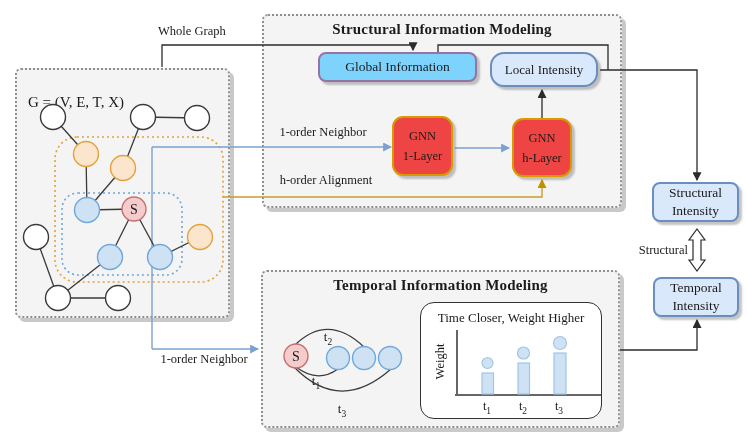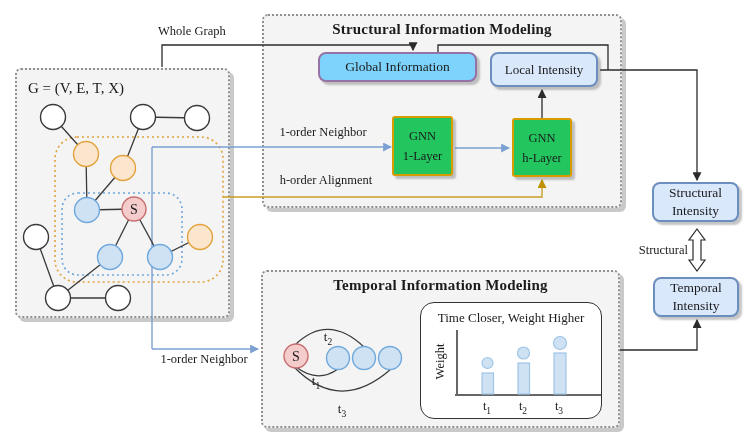--- a/index.html
+++ b/index.html
@@ -11,37 +11,37 @@
     position:absolute;background:#f4f4f4;border:2px dotted #8f8f8f;
     border-radius:6px;box-shadow:4px 4px 0 #c9c9c9;z-index:1;
   }
   .graph-panel{left:15px;top:68px;width:211px;height:246px;}
   .structural-panel{left:262px;top:14px;width:356px;height:190px;}
   .temporal-panel{left:261px;top:270px;width:355px;height:154px;}
   .panel-title{
     position:absolute;top:5px;left:0;right:0;text-align:center;
     font-weight:bold;font-size:15px;letter-spacing:.2px;
   }
-  .graph-title{position:absolute;top:10px;left:11px;font-size:15px;}
+  .graph-title{position:absolute;top:24px;left:11px;font-size:15px;}
   .inset-panel{
     position:absolute;left:420px;top:302px;width:180px;height:115px;
     background:#ffffff;border:1.5px solid #333;border-radius:14px;z-index:2;
   }
   .inset-title{position:absolute;top:7px;left:0;right:0;text-align:center;font-size:13px;}
   .overlay{position:absolute;left:0;top:0;z-index:5;pointer-events:none;}
   .box{
     position:absolute;display:flex;align-items:center;justify-content:center;
     text-align:center;border-radius:8px;z-index:6;
     box-shadow:3px 3px 2px rgba(110,110,110,0.40);
   }
   .box.purple{background:#7dd3fc;border:2px solid #9673A6;}
   .box.bluebox{background:#DAE8FC;border:2px solid #6C8EBF;}
-  .box.orangebox{background:#22c55e;border:2.5px solid #D79B00;border-radius:3px;}
+  .box.orangebox{background:#ef4444;border:2.5px solid #D79B00;border-radius:11px;}
   .global-info{left:318px;top:52px;width:155px;height:26px;font-size:13.5px;}
-  .local-int{left:490px;top:52px;width:104px;height:31px;font-size:13px;}
+  .local-int{left:490px;top:52px;width:104px;height:31px;font-size:13px;border-radius:14px;}
   .gnn{flex-direction:column;font-size:12.5px;line-height:1.6;}
   .gnn1{left:392px;top:116px;width:57px;height:56px;}
   .gnnh{left:512px;top:118px;width:56px;height:55px;}
   .twoline{flex-direction:column;font-size:13.5px;line-height:1.33;}
   .struct-int{left:652px;top:182px;width:83px;height:36px;}
   .temp-int{left:653px;top:277px;width:82px;height:36px;}
   .flow-label{position:absolute;font-size:12.5px;z-index:6;}
   .lbl-whole{left:158px;top:24px;width:100px;text-align:left;}
   .lbl-1top{left:268px;top:125px;width:110px;text-align:center;}
   .lbl-h{left:270px;top:173px;width:112px;text-align:center;}

